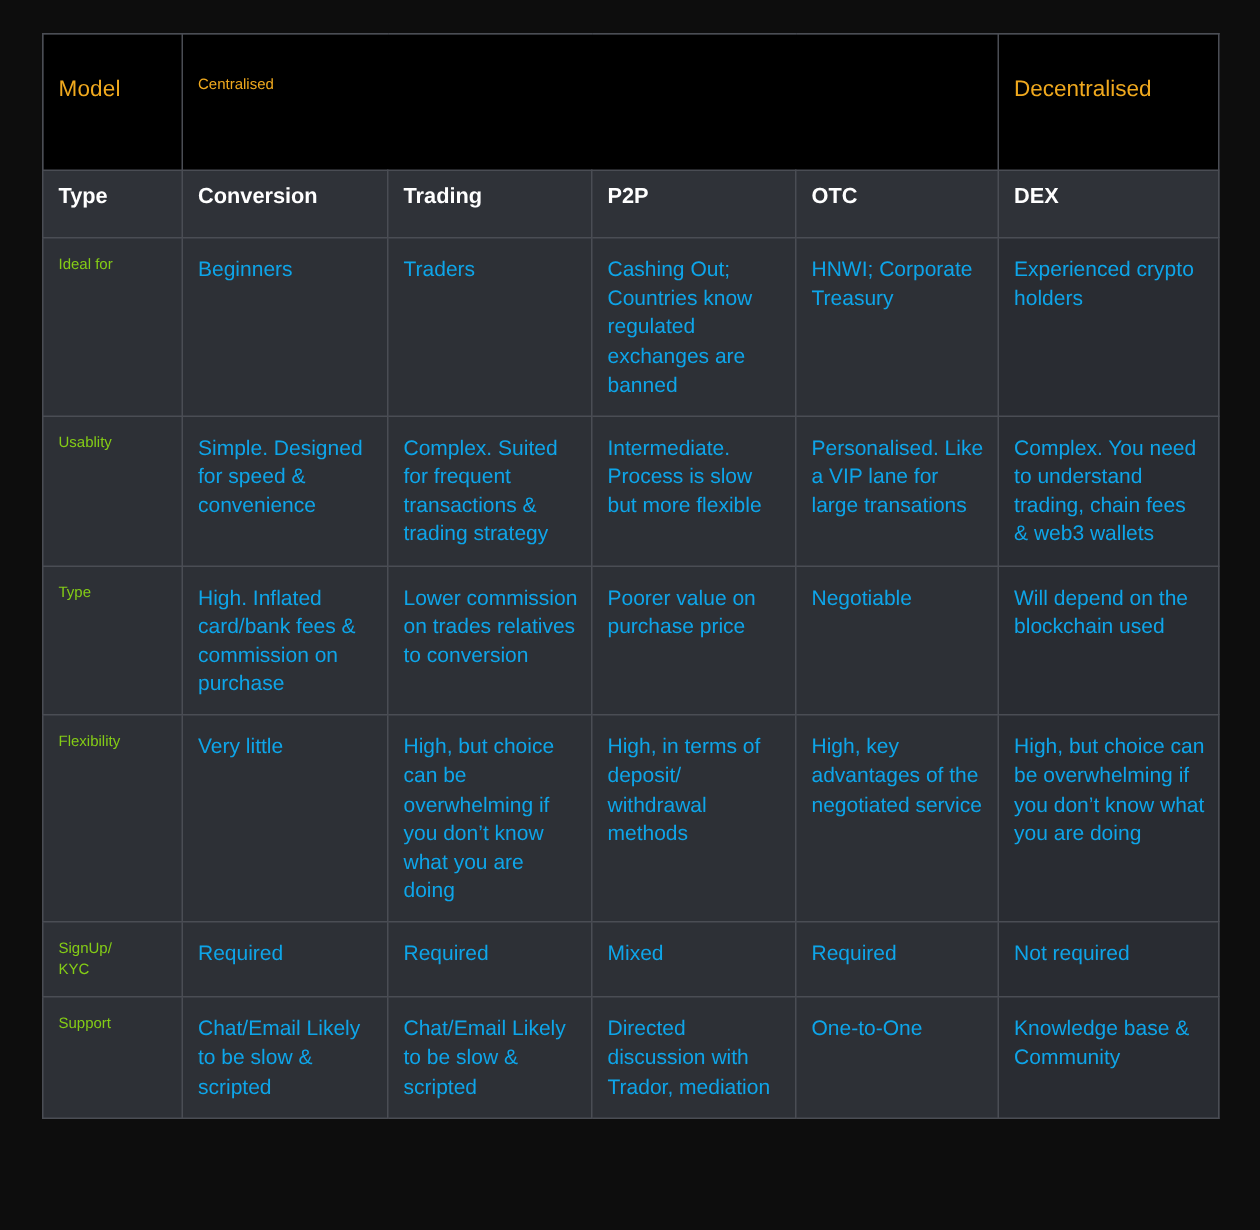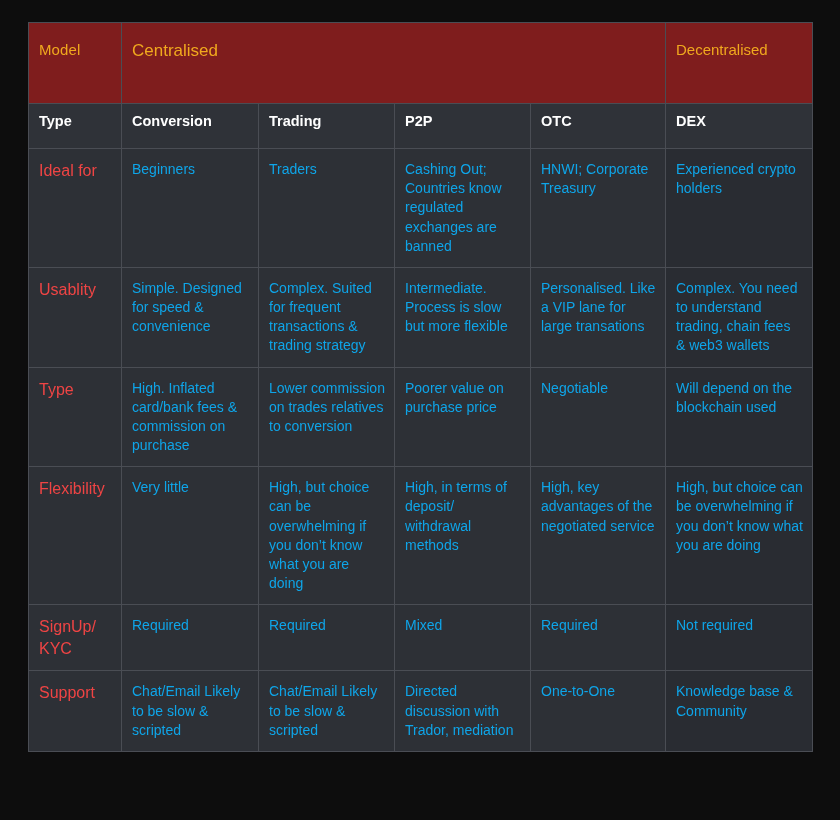--- a/index.html
+++ b/index.html
@@ -49,33 +49,33 @@
   col.c0 { width: 93px; }
   col.c1 { width: 137px; }
   col.c2 { width: 136px; }
   col.c3 { width: 136px; }
   col.c4 { width: 135px; }
   col.c5 { width: 147px; }
 
   
   tr.group-row > td {
     height: 48px;
-    background: #7f1d1d;
-    padding-top: 18px;
+    background: #000000;
+    padding-top: 28px;
     padding-bottom: 14px;
   }
   td.group-label {
     color: #f0a91e;
     font-size: 15px;
     font-weight: bold;
     letter-spacing: 0.1px;
   }
   td.group-centralised {
     color: #f0a91e;
-    font-size: 17px;
+    font-size: 10px;
     font-weight: bold;
     text-align: left;
   }
   td.group-decentralised {
     color: #f0a91e;
     font-size: 15px;
     font-weight: bold;
   }
 
   
@@ -85,22 +85,22 @@
     color: #ffffff;
     font-size: 14.5px;
     font-weight: bold;
     padding-top: 9px;
     padding-bottom: 9px;
   }
 
   
   td.rowlabel {
     background: #26292e;
-    color: #ef4444;
-    font-size: 16px;
+    color: #84cc16;
+    font-size: 10px;
     font-weight: bold;
     line-height: 1.35;
   }
   td.cell {
     background: #2d3036;
     color: #0ea5e9;
     font-size: 14px;
     line-height: 1.37;
   }
   td.cell.dex {

